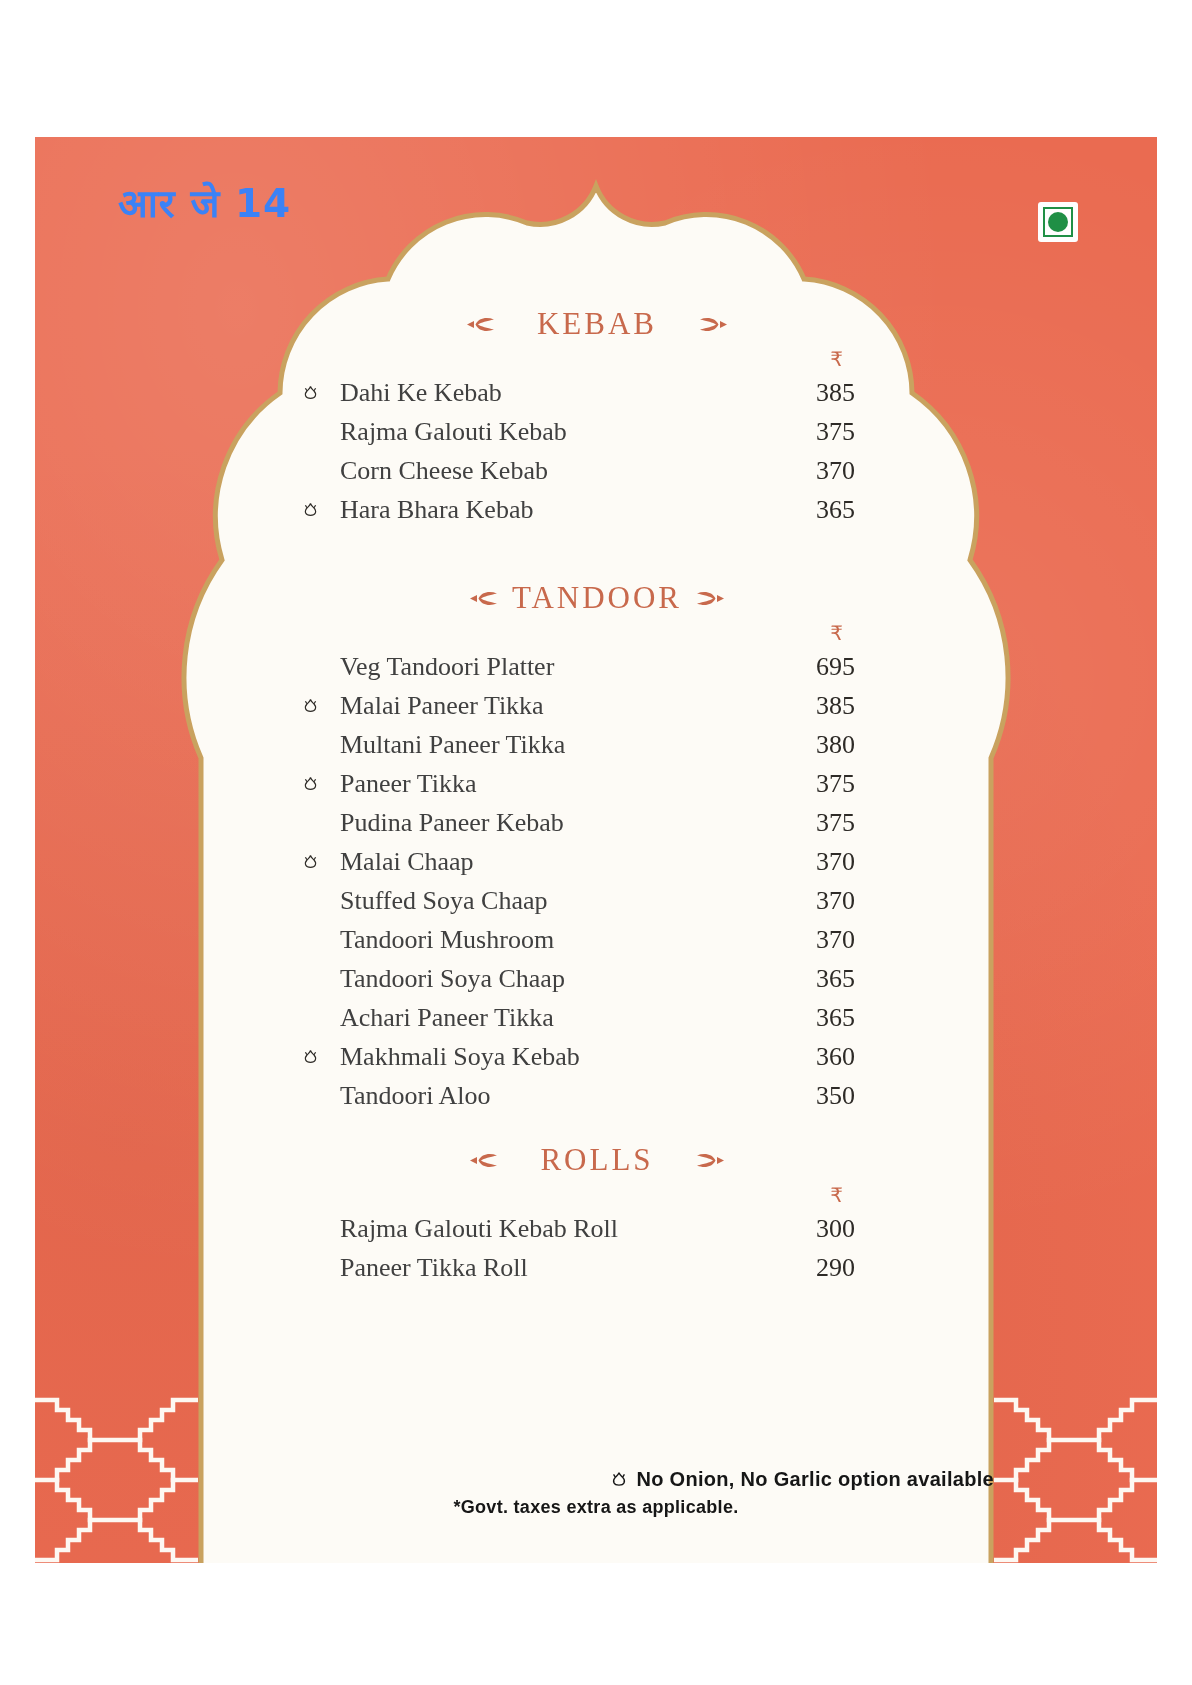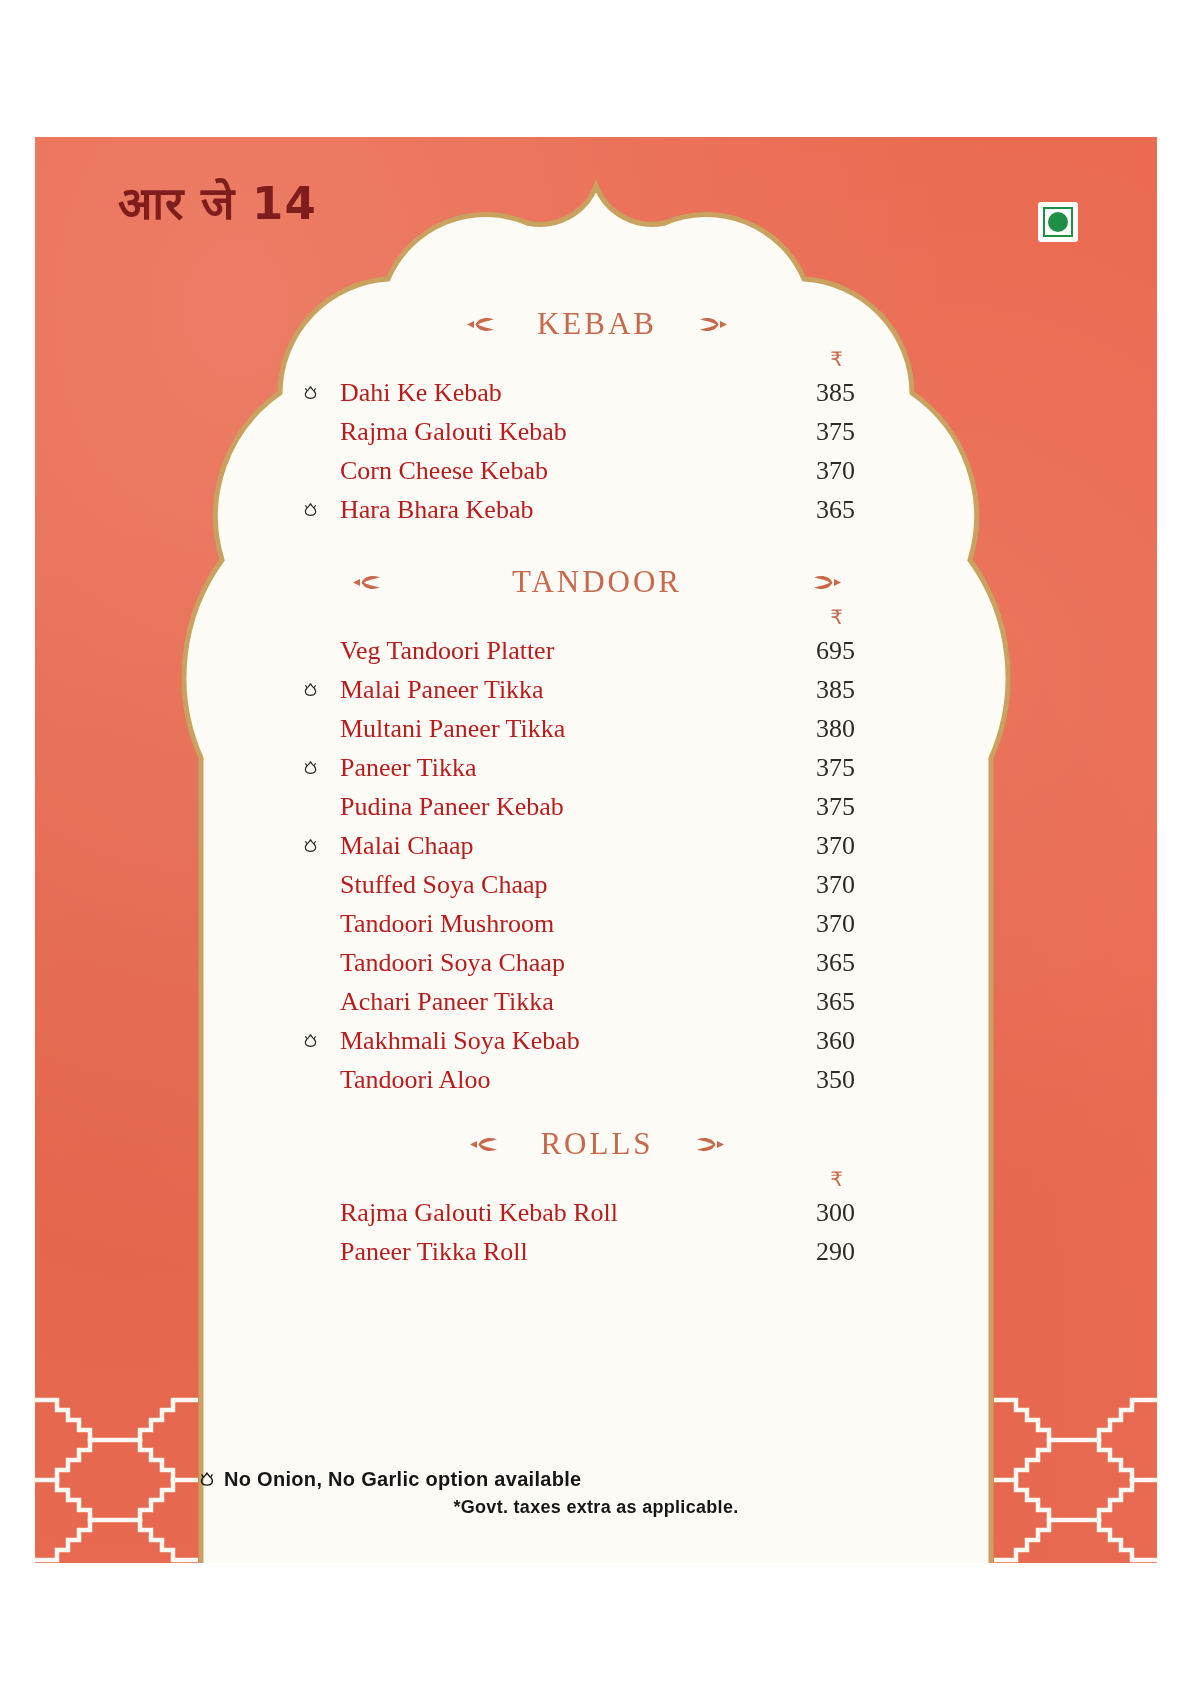--- a/index.html
+++ b/index.html
@@ -10,51 +10,51 @@
          background-color:#ea6b51;
          background-image:
            radial-gradient(ellipse at 18% 12%, rgba(255,255,255,0.12), transparent 55%),
            radial-gradient(ellipse at 80% 38%, rgba(255,255,255,0.07), transparent 45%),
            radial-gradient(ellipse at 60% 85%, rgba(140,40,20,0.10), transparent 55%),
            radial-gradient(ellipse at 8% 70%, rgba(140,40,20,0.08), transparent 50%);}
   svg.arch{position:absolute;left:0;top:0;width:1192px;height:1685px;}
   svg.kilim{position:absolute;top:1393px;width:163px;height:170px;}
   svg.kilim.left{left:35px;}
   svg.kilim.right{left:994px;}
-  .logo{position:absolute;left:118px;top:176px;color:#7f1d1d;
-        font-family:"DejaVu Sans", sans-serif;font-weight:bold;font-size:45px;line-height:56px;
+  .logo{position:absolute;left:118px;top:176px;color:#3b82f6;
+        font-family:"DejaVu Sans", sans-serif;font-weight:bold;font-size:39px;line-height:56px;
         letter-spacing:1px;}
   .veg-badge{position:absolute;left:1038px;top:202px;width:40px;height:40px;background:#fefefe;
              border-radius:3px;box-sizing:border-box;}
   .veg-badge .inner{position:absolute;left:5px;top:5px;right:5px;bottom:5px;
                     border:2px solid #1f8f45;display:flex;align-items:center;justify-content:center;}
   .veg-badge .dot{width:20px;height:20px;border-radius:50%;background:#1f8f45;}
   
   .menu{position:absolute;left:300px;top:0;width:555px;}
   .menu section{display:block;}
   .menu section:nth-of-type(1) .section-title{margin-top:303px;gap:28px;}
-  .menu section:nth-of-type(2) .section-title{margin-top:32px;justify-content:space-between;}
+  .menu section:nth-of-type(2) .section-title{margin-top:48px;}
   .menu section:nth-of-type(3) .section-title{margin-top:24px;gap:28px;}
   .section-title{height:42px;margin:0 0 0 39px;display:flex;align-items:center;justify-content:center;}
   .title-text{font-size:31px;letter-spacing:3px;color:#c8694c;font-weight:400;}
   .orn{width:30px;height:19px;margin:0 13px;flex:0 0 auto;}
   .rupee-line{height:28px;display:flex;align-items:center;justify-content:flex-end;
               padding-right:12px;}
   .rupee-symbol{font-family:"DejaVu Sans", sans-serif;font-size:20px;color:#c8694c;}
   ul.items{list-style:none;margin:0;padding:0;}
   li.row{height:39px;display:flex;align-items:center;}
   .nong{width:40px;flex:0 0 auto;display:flex;align-items:center;}
   .nong svg{margin-left:2px;}
-  .item-name{font-size:26px;color:#b91c1c;flex:1 1 auto;}
+  .item-name{font-size:26px;color:#404040;flex:1 1 auto;}
   .item-price{font-size:26px;color:#2e2b27;text-align:right;flex:0 0 auto;}
   
   .footnote{position:absolute;left:198px;top:1466px;width:796px;text-align:center;
             font-family:"Liberation Sans", sans-serif;color:#161616;}
   .footnote .line1{font-size:20px;font-weight:bold;height:26px;display:flex;
-                   align-items:center;justify-content:flex-start;letter-spacing:0.3px;}
+                   align-items:center;justify-content:flex-end;letter-spacing:0.3px;}
   .footnote .line1 svg{margin-right:8px;}
   .footnote .line2{font-size:18px;font-weight:bold;margin-top:5px;letter-spacing:0.3px;}
 </style>
 </head>
 <body>
 
 <div class="page">
 
   <div class="coral"></div>
 

